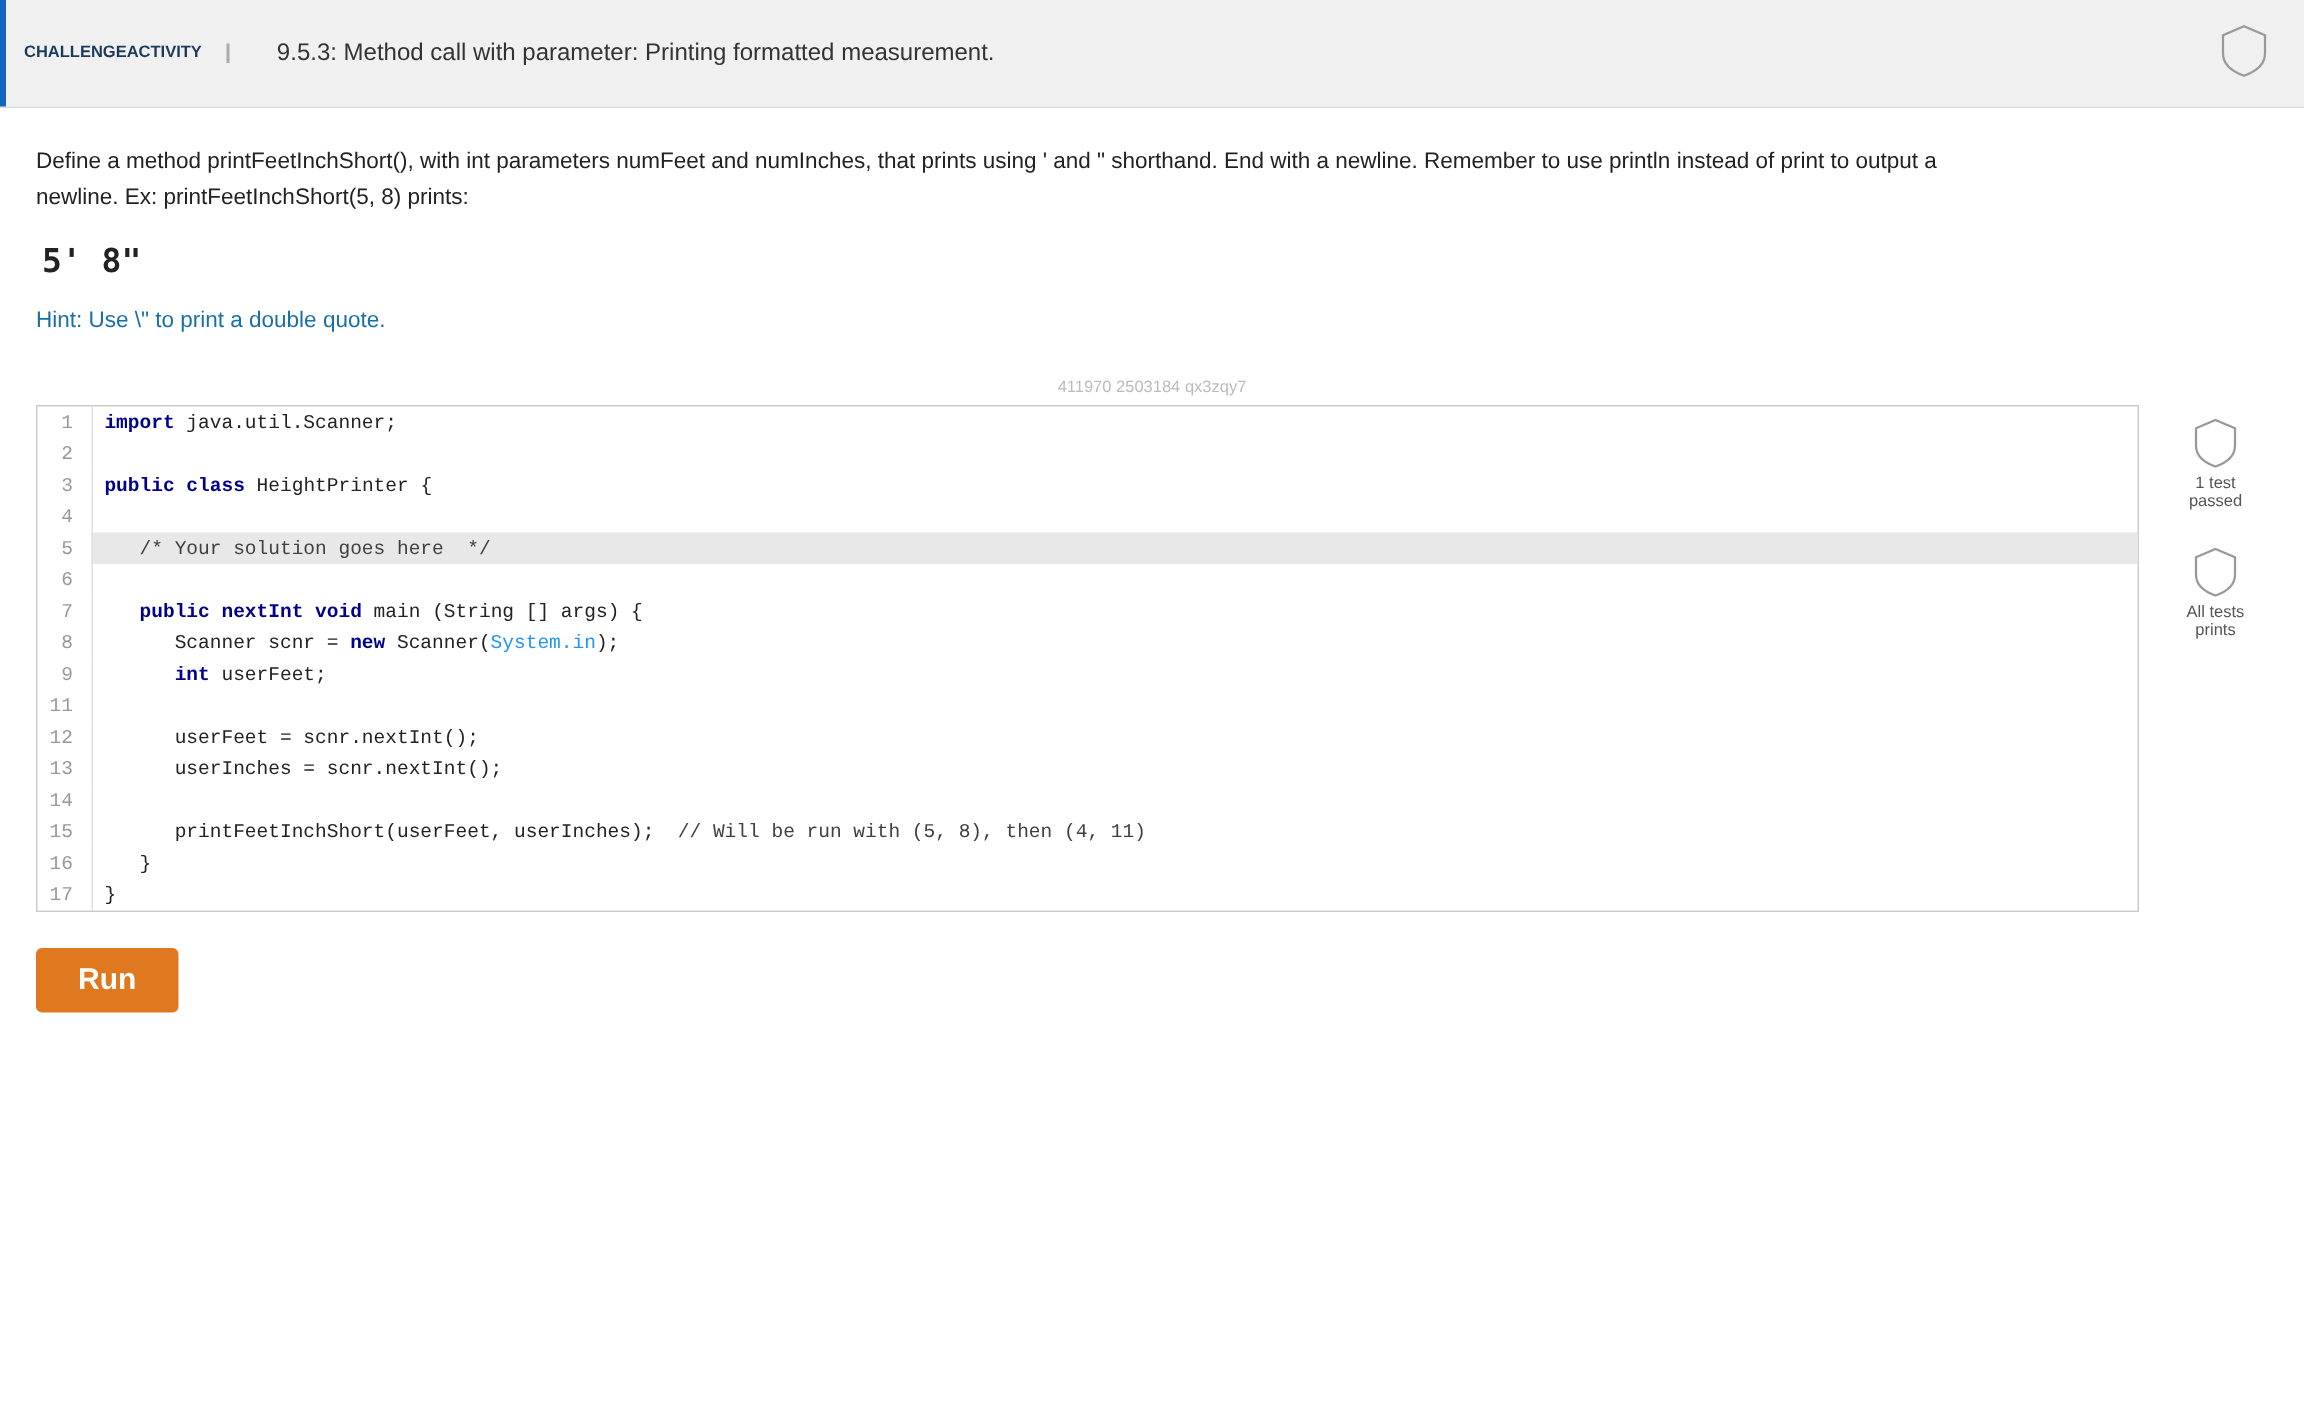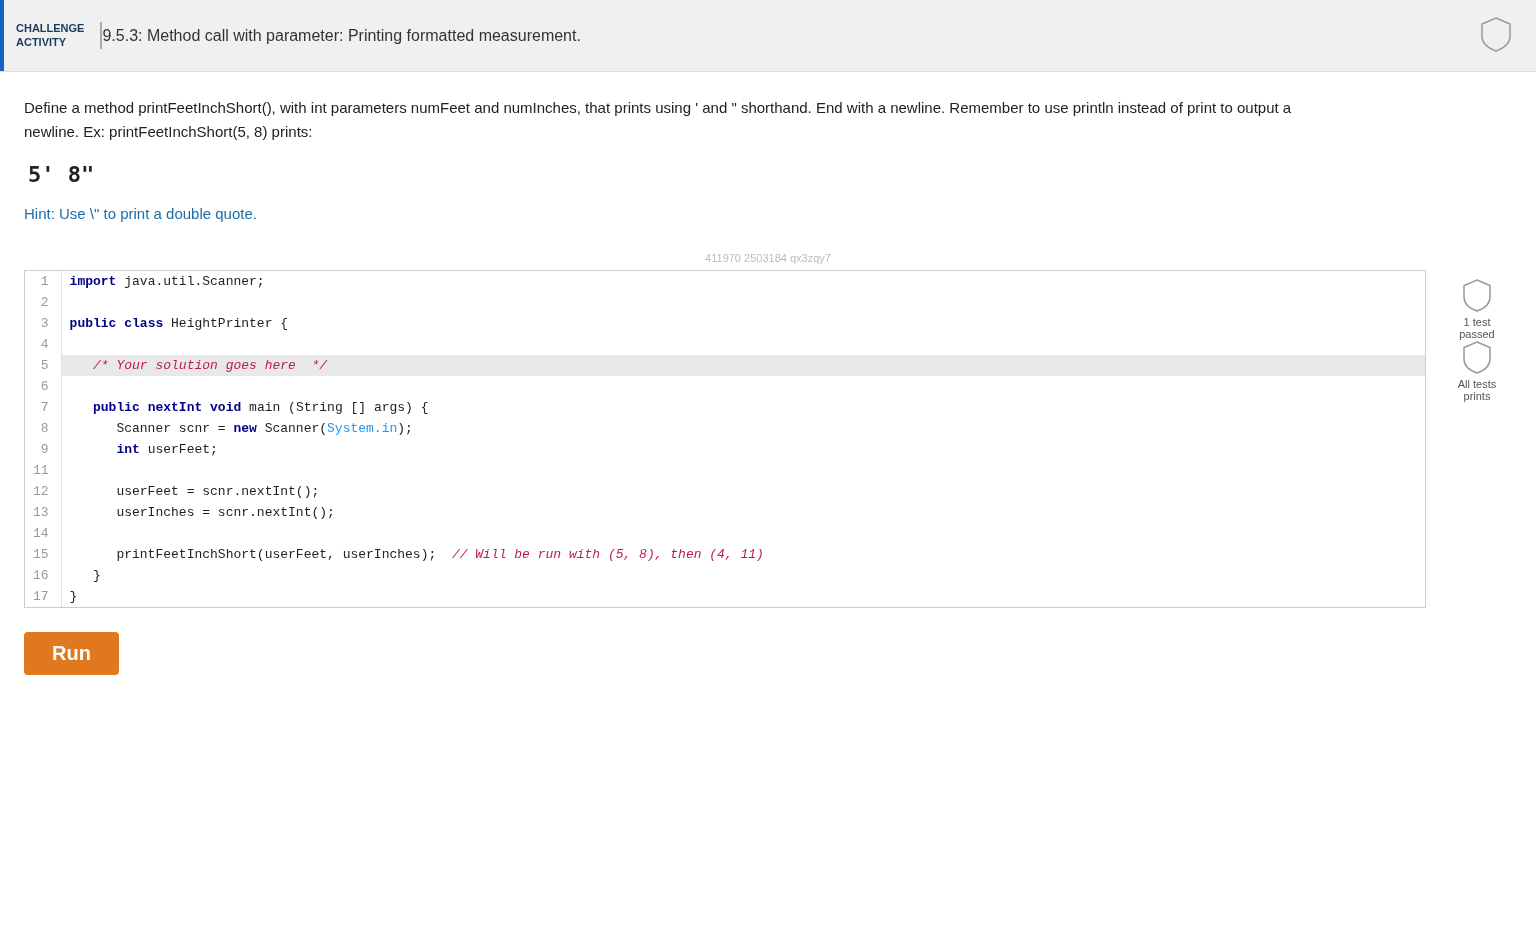--- a/index.html
+++ b/index.html
@@ -23,35 +23,35 @@
       height: 72px;
       position: relative;
     }
     .header-left {
       display: flex;
       align-items: center;
       gap: 0;
     }
     .challenge-label {
       display: flex;
-      flex-direction: column;
+      flex-direction: row;
       font-size: 11px;
       font-weight: bold;
       color: #1a3a5c;
       line-height: 1.2;
       text-transform: uppercase;
       padding-right: 16px;
       border-right: 2px solid #aaa;
     }
     .challenge-label .line1 { }
     .challenge-label .line2 { }
     .header-title {
       font-size: 16px;
       color: #333;
-      padding-left: 0;
+      padding-left: 32px;
     }
     .header-badge {
       position: absolute;
       right: 24px;
       top: 50%;
       transform: translateY(-50%);
     }
     .badge-icon {
       width: 32px;
       height: 36px;
@@ -134,27 +134,28 @@
     .code-content {
       display: table-cell;
       padding: 3px 8px;
       white-space: pre;
       vertical-align: top;
       font-size: 13px;
       color: #222;
     }
     
     .kw { color: #00008b; font-weight: bold; }
-    .comment { color: #be185d; font-style: italic; }
+    .comment { color: #404040; }
     .str { color: #2196F3; }
 
     
     .side-badges {
       display: flex;
       flex-direction: column;
+      gap: 24px;
       padding-top: 8px;
       min-width: 70px;
     }
     .test-badge {
       display: flex;
       flex-direction: column;
       align-items: center;
       font-size: 11px;
       color: #555;
       text-align: center;

